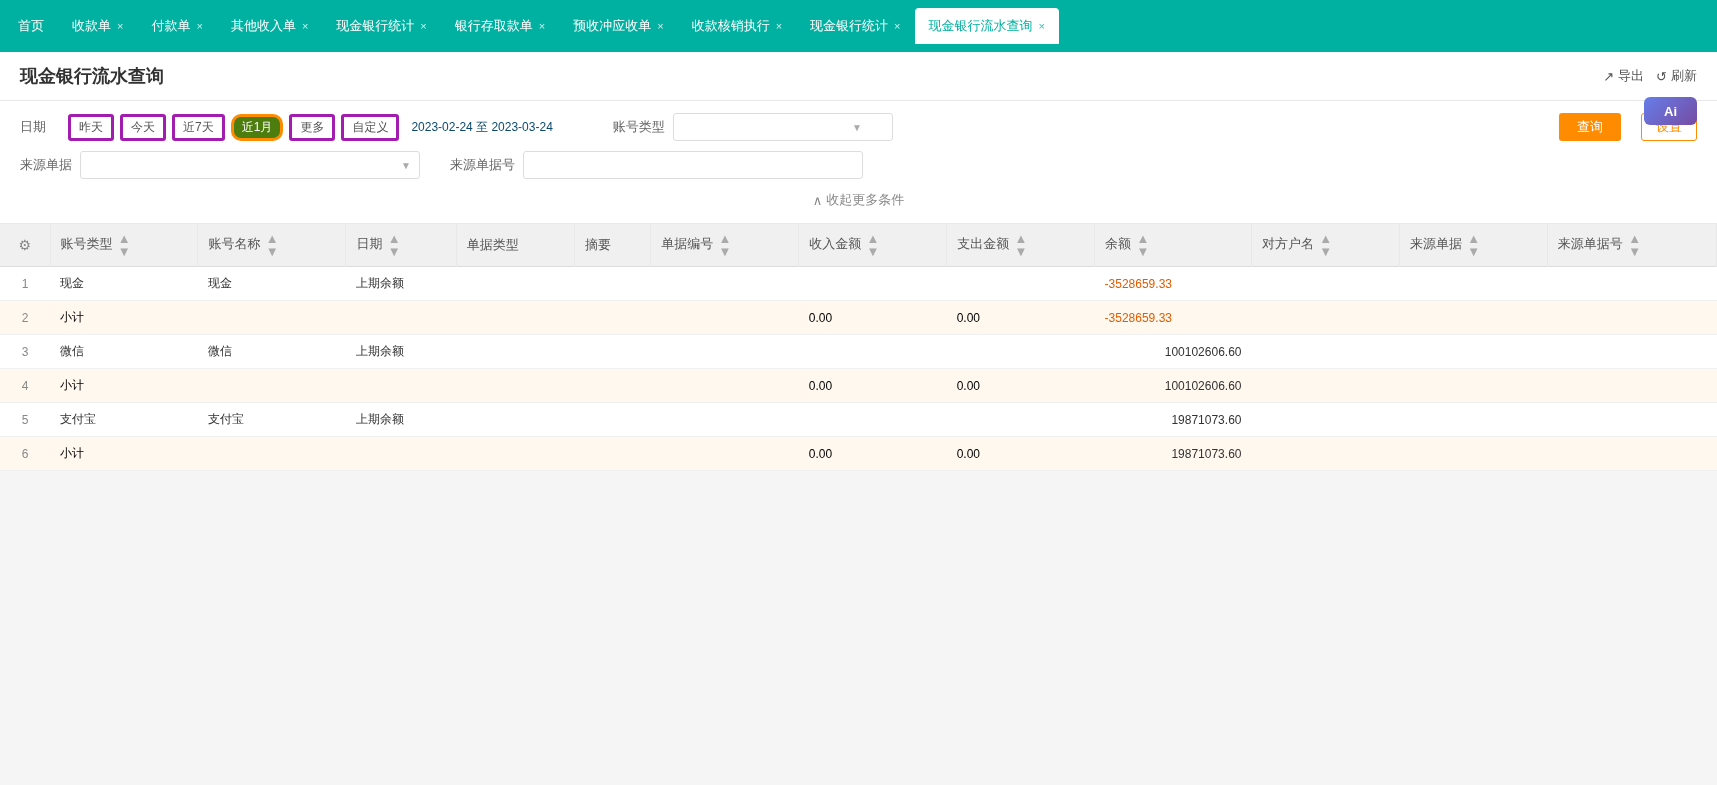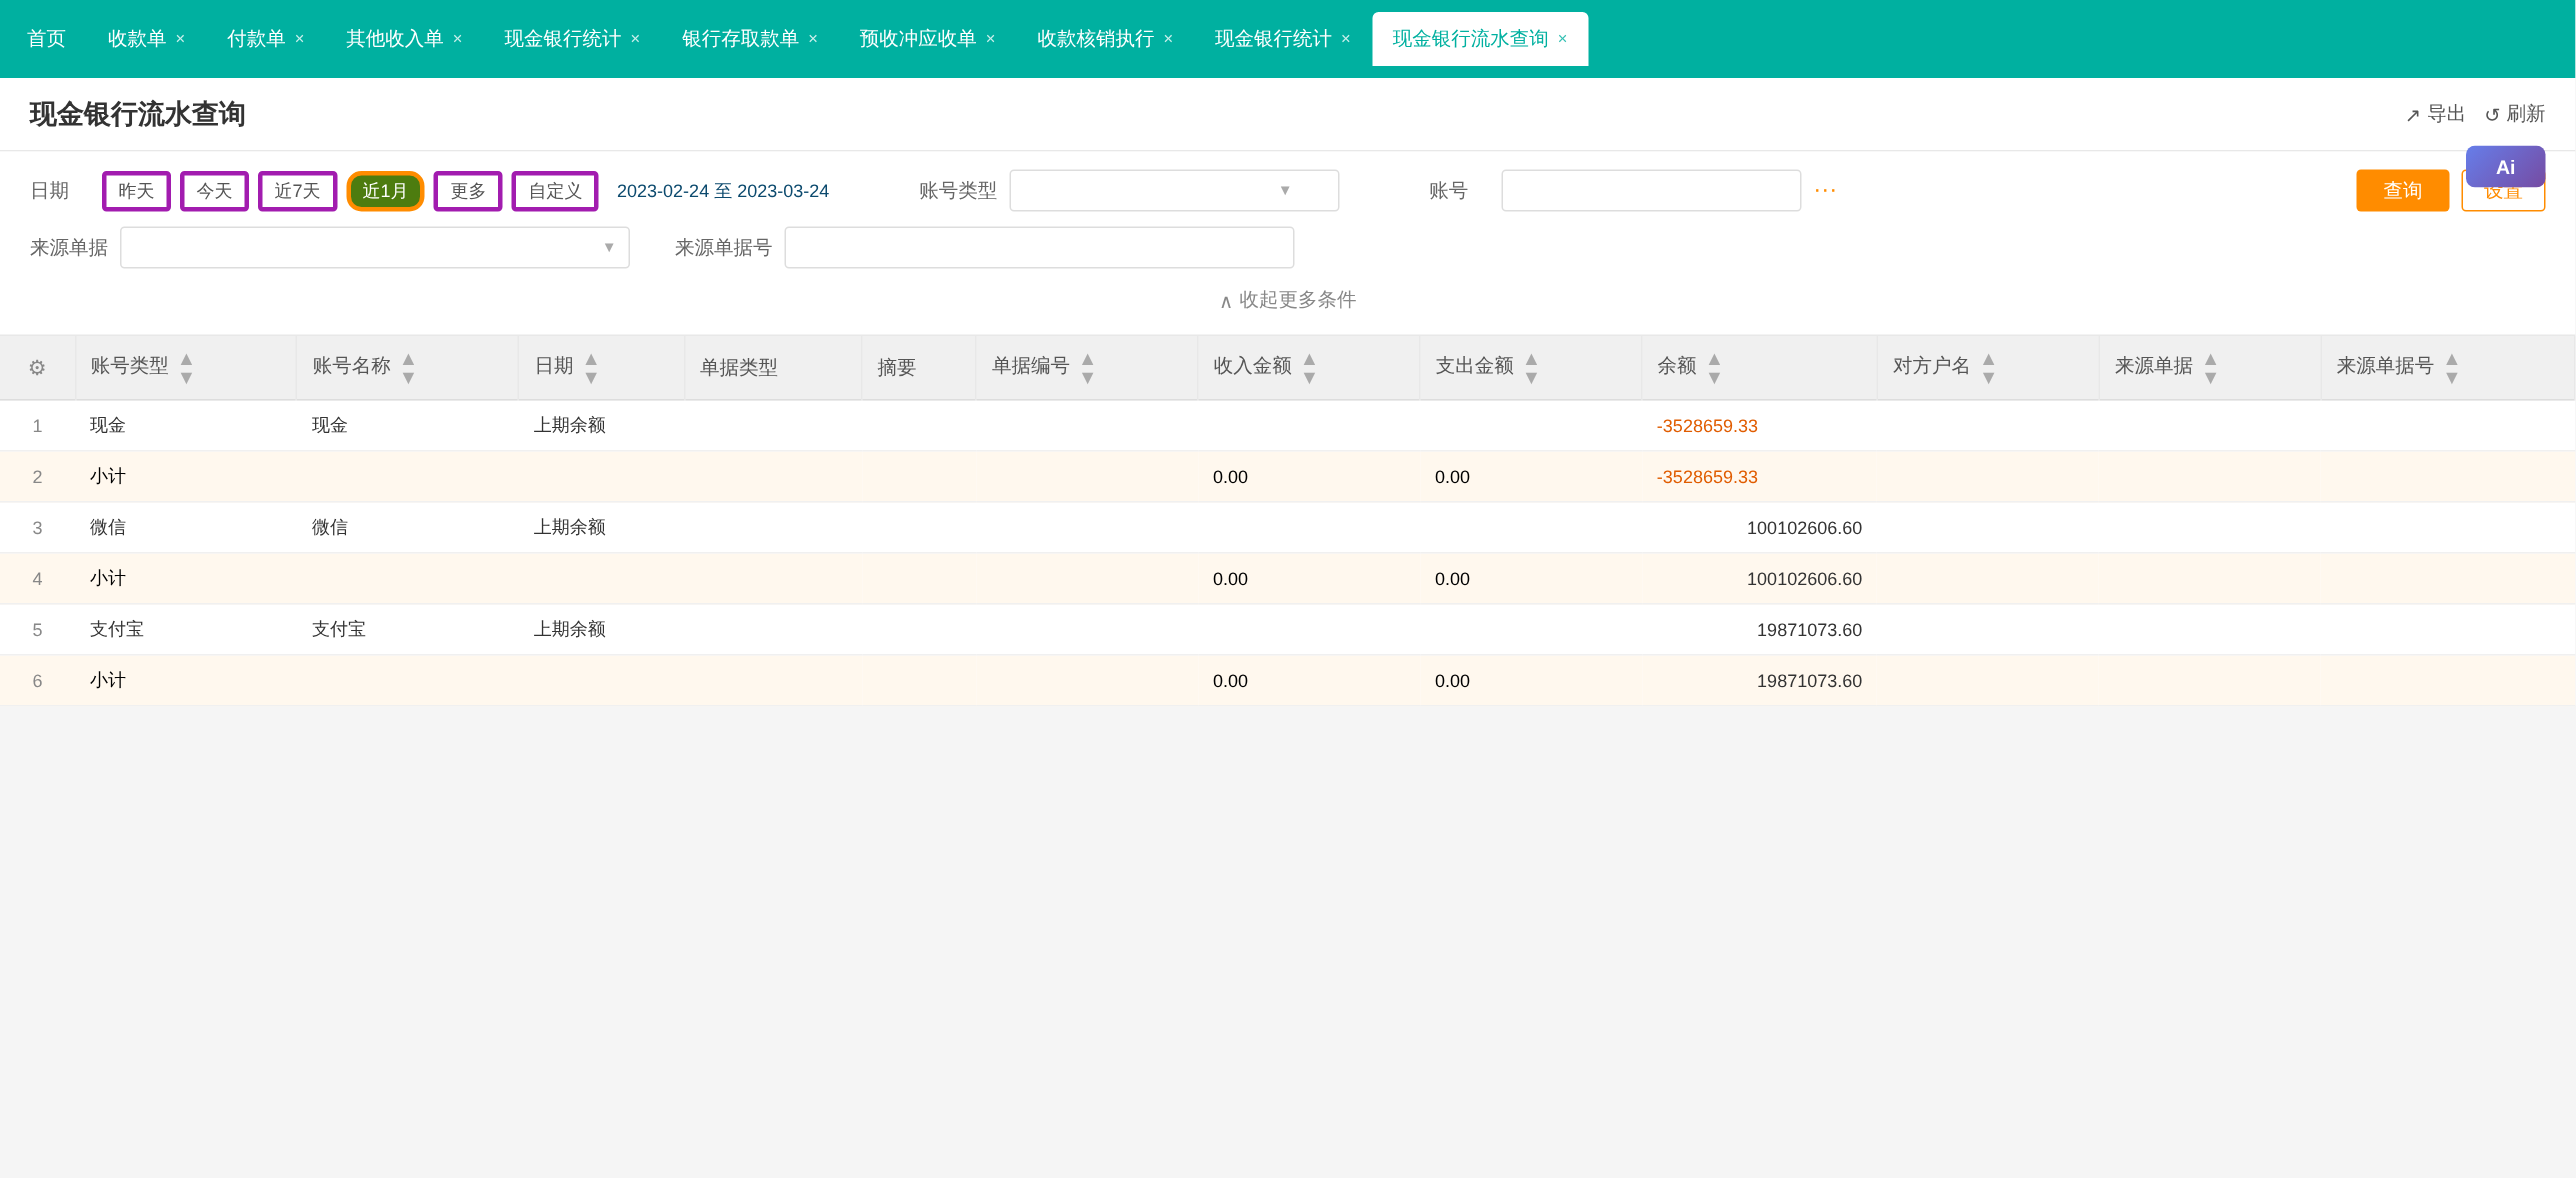--- a/index.html
+++ b/index.html
@@ -330,27 +330,22 @@
     </div>
 
     <div class="filter-select" style="margin-left:40px;">
       <span class="filter-label">账号类型</span>
       <div class="select-box" style="min-width:220px;">
         <span></span>
         <span class="select-arrow">▼</span>
       </div>
     </div>
 
-    <div class="filter-select" style="margin-left:40px;">
-      <span class="filter-label">账号</span>
-      <input class="account-input" type="text" style="">
-      <span class="dots-btn">···</span>
-    </div>
-
-    <div style="margin-left: auto; display:flex; gap:8px;">
+
+    <div style="margin-left: auto; display:flex; gap:20px;">
       <button class="query-btn">查询</button>
       <button class="setting-btn">设置</button>
     </div>
   </div>
 
   <div class="filter-row2">
 
     <div class="source-select">
       <span class="filter-label">来源单据</span>
       <div class="source-select-box">

